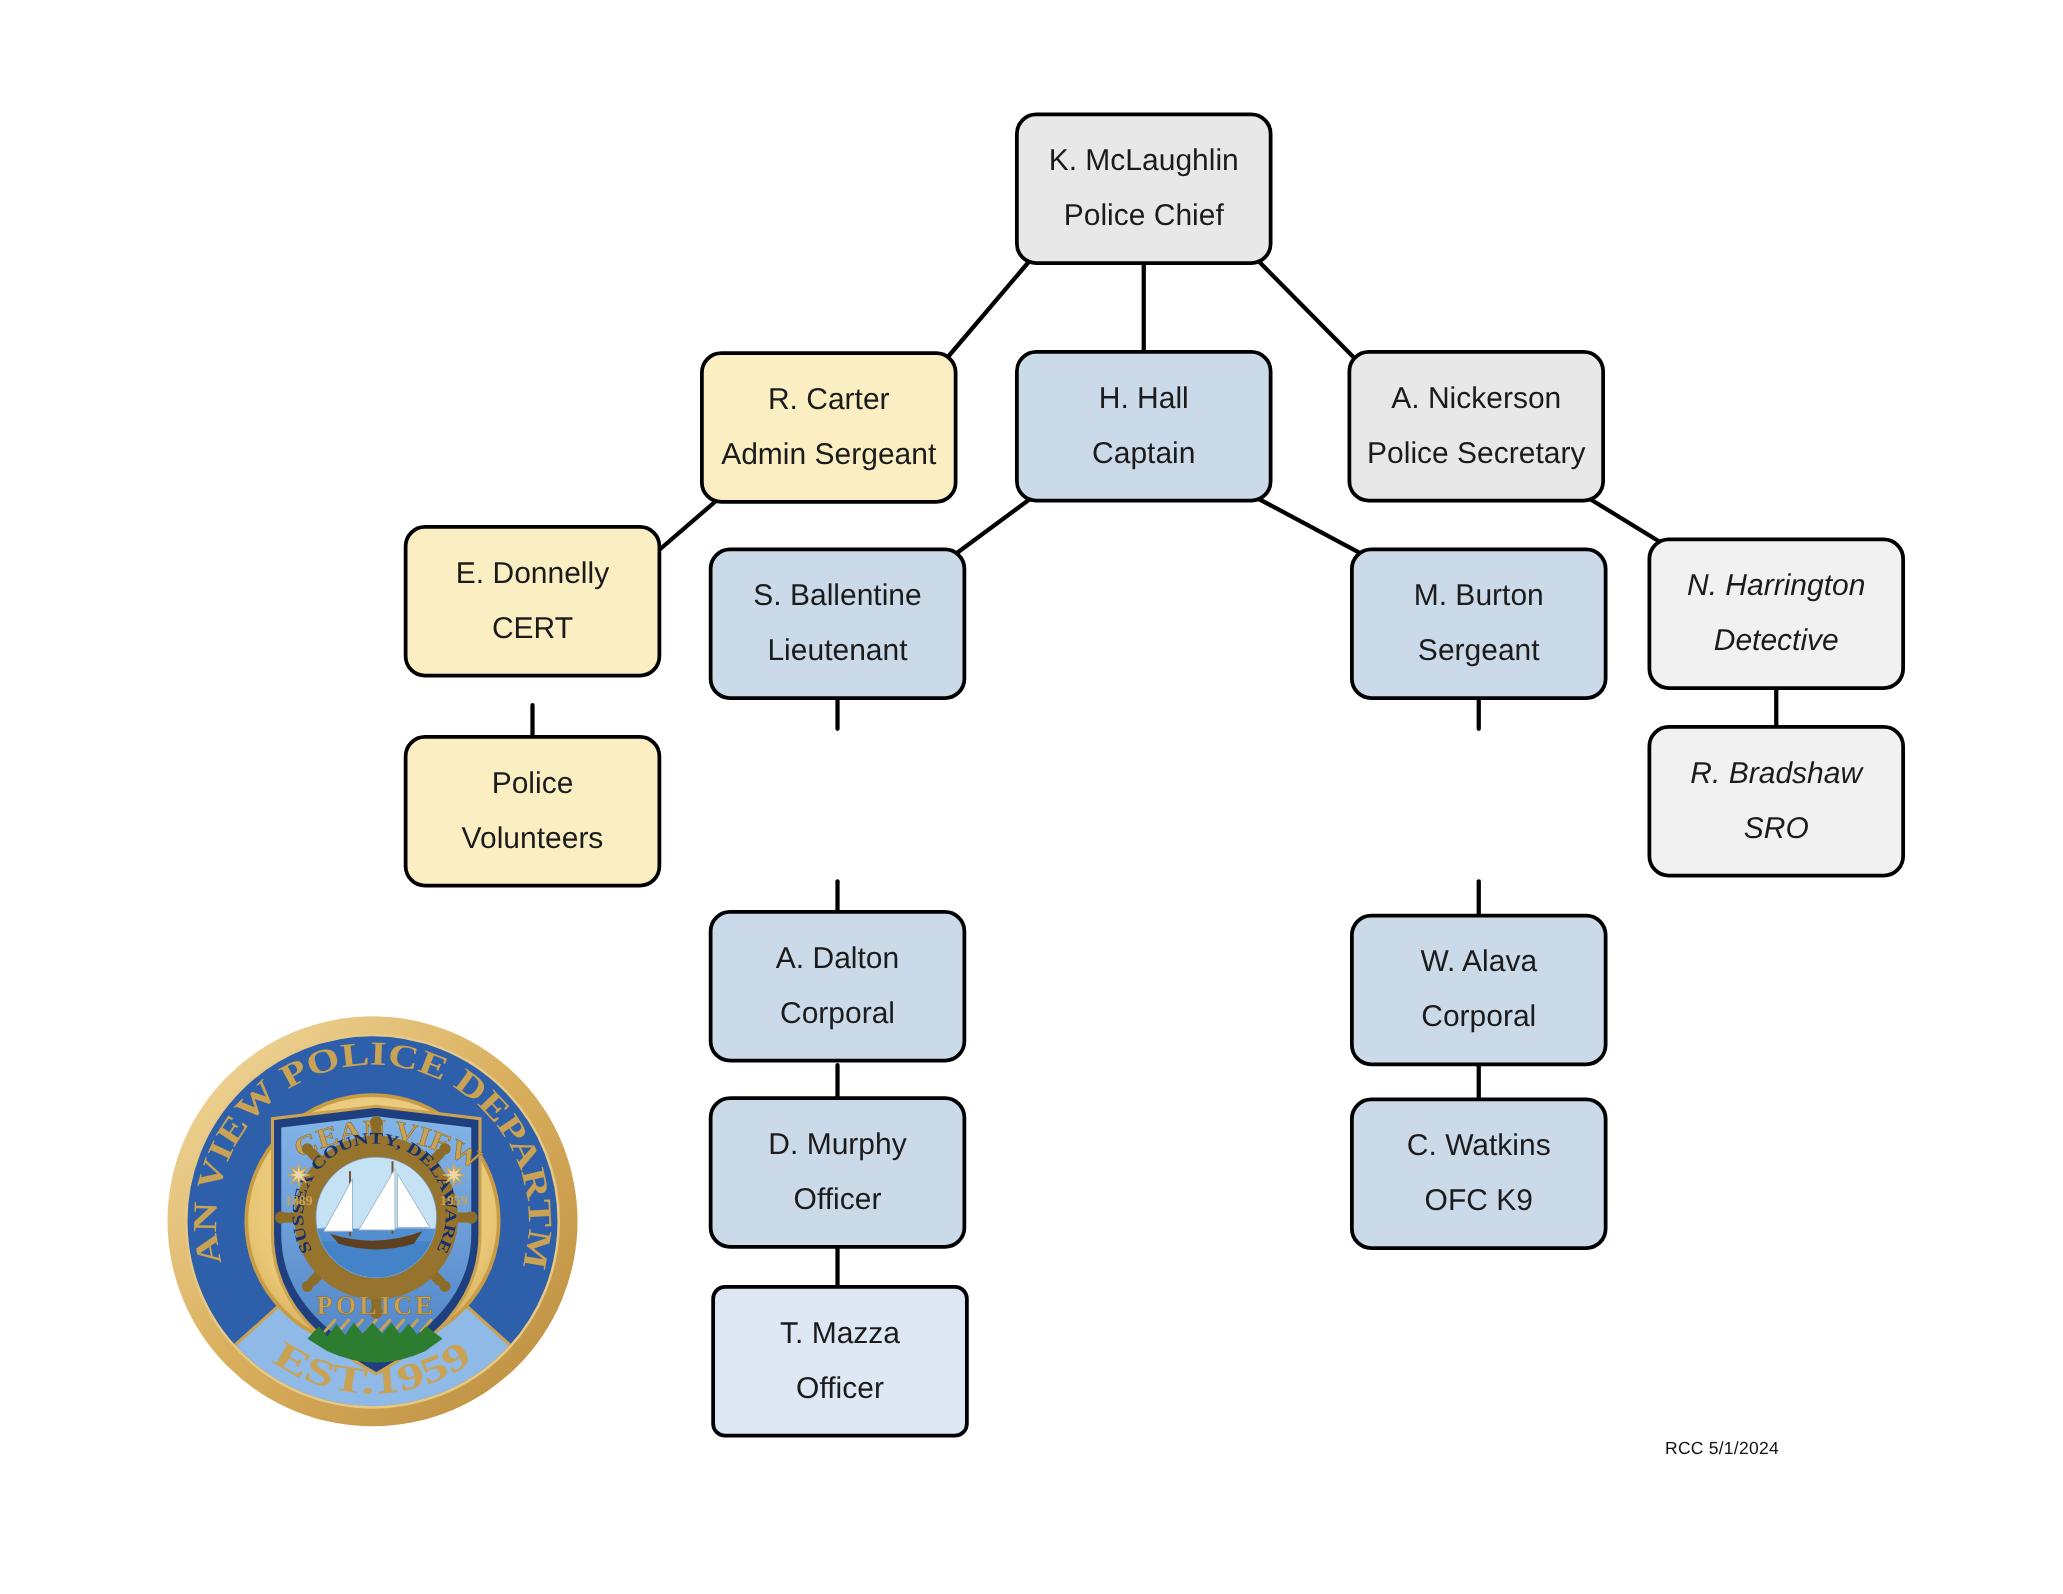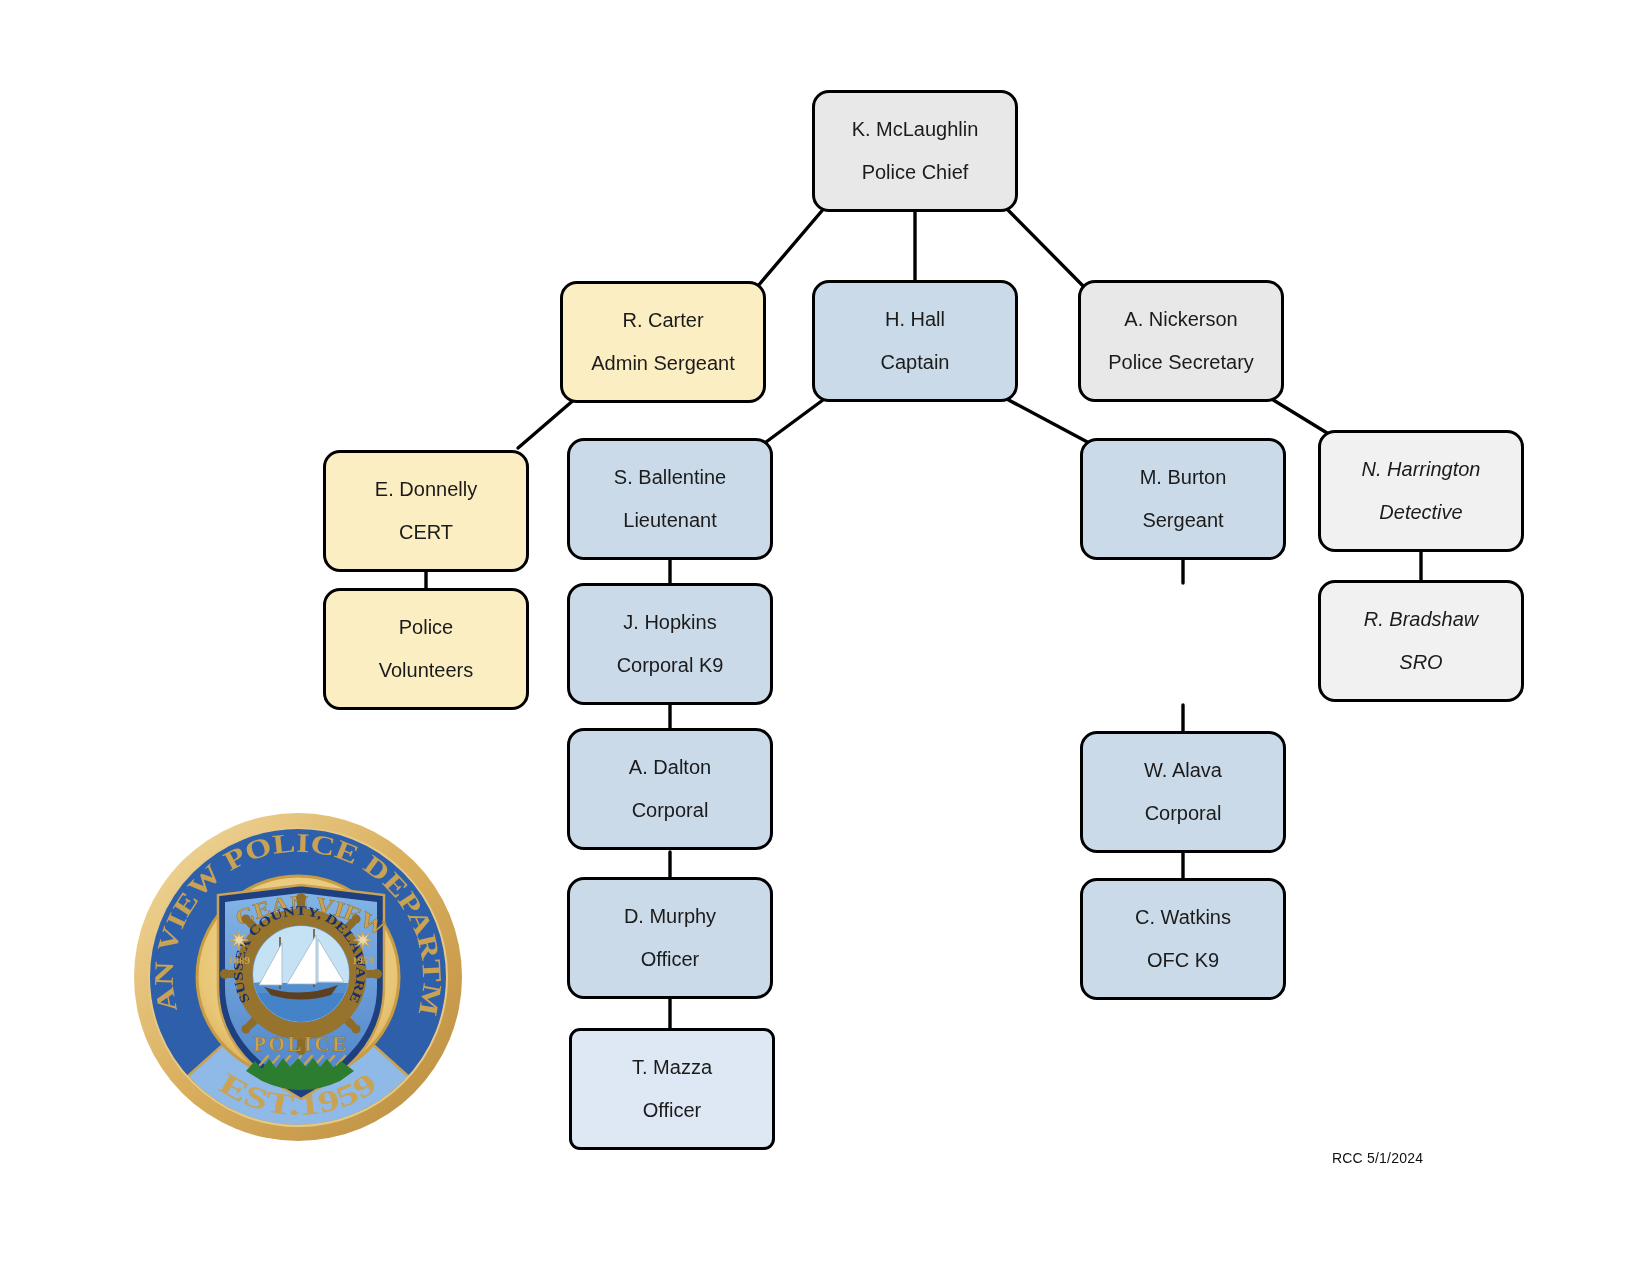--- a/index.html
+++ b/index.html
@@ -4,21 +4,21 @@
 <style>
   html,body{margin:0;padding:0;background:#ffffff;}
   #canvas{
     position:relative;width:1650px;height:1275px;background:#ffffff;overflow:hidden;
     font-family:"Liberation Sans", sans-serif;
   }
   .node{
     position:absolute;width:206px;height:122px;box-sizing:border-box;
     border:3.5px solid #000000;border-radius:17px;
     display:flex;flex-direction:column;justify-content:space-evenly;align-items:center;
-    text-align:center;font-size:20px;color:#1b1b1b;line-height:1.15;padding:6px 4px;
+    text-align:center;font-size:24px;color:#1b1b1b;line-height:1.15;padding:6px 4px;
   }
   .node .nm,.node .tt{white-space:nowrap;}
   .c-gray{background:#E8E8E8;}
   .c-lightgray{background:#F1F1F1;font-style:italic;}
   .c-yellow{background:#FBEEC2;}
   .c-blue{background:#CBDAE8;}
   .c-lightblue{background:#DDE8F4;border-radius:11px;}
   #connectors{position:absolute;left:0;top:0;width:1650px;height:1275px;}
   #connectors line{stroke:#000000;stroke-width:3.4;stroke-linecap:round;}
   #seal{position:absolute;left:128px;top:807px;width:340px;height:340px;}
@@ -63,43 +63,39 @@
     <div class="tt">Captain</div>
   </div>
   <div class="node c-yellow" style="left:560px;top:281px">
     <div class="nm">R. Carter</div>
     <div class="tt">Admin Sergeant</div>
   </div>
   <div class="node c-gray" style="left:1078px;top:280px">
     <div class="nm">A. Nickerson</div>
     <div class="tt">Police Secretary</div>
   </div>
-  <div class="node c-yellow" style="left:323px;top:450px">
+  <div class="node c-yellow" style="left:323px;top:420px">
     <div class="nm">E. Donnelly</div>
     <div class="tt">CERT</div>
   </div>
   <div class="node c-blue" style="left:567px;top:438px">
     <div class="nm">S. Ballentine</div>
     <div class="tt">Lieutenant</div>
   </div>
   <div class="node c-blue" style="left:1080px;top:438px">
     <div class="nm">M. Burton</div>
     <div class="tt">Sergeant</div>
   </div>
   <div class="node c-lightgray" style="left:1318px;top:430px">
     <div class="nm">N. Harrington</div>
     <div class="tt">Detective</div>
   </div>
   <div class="node c-yellow" style="left:323px;top:588px">
     <div class="nm">Police</div>
     <div class="tt">Volunteers</div>
-  </div>
-  <div class="node c-blue" style="left:567px;top:583px">
-    <div class="nm">J. Hopkins</div>
-    <div class="tt">Corporal K9</div>
   </div>
   <div class="node c-lightgray" style="left:1318px;top:580px">
     <div class="nm">R. Bradshaw</div>
     <div class="tt">SRO</div>
   </div>
   <div class="node c-blue" style="left:567px;top:728px">
     <div class="nm">A. Dalton</div>
     <div class="tt">Corporal</div>
   </div>
   <div class="node c-blue" style="left:1080px;top:731px">

